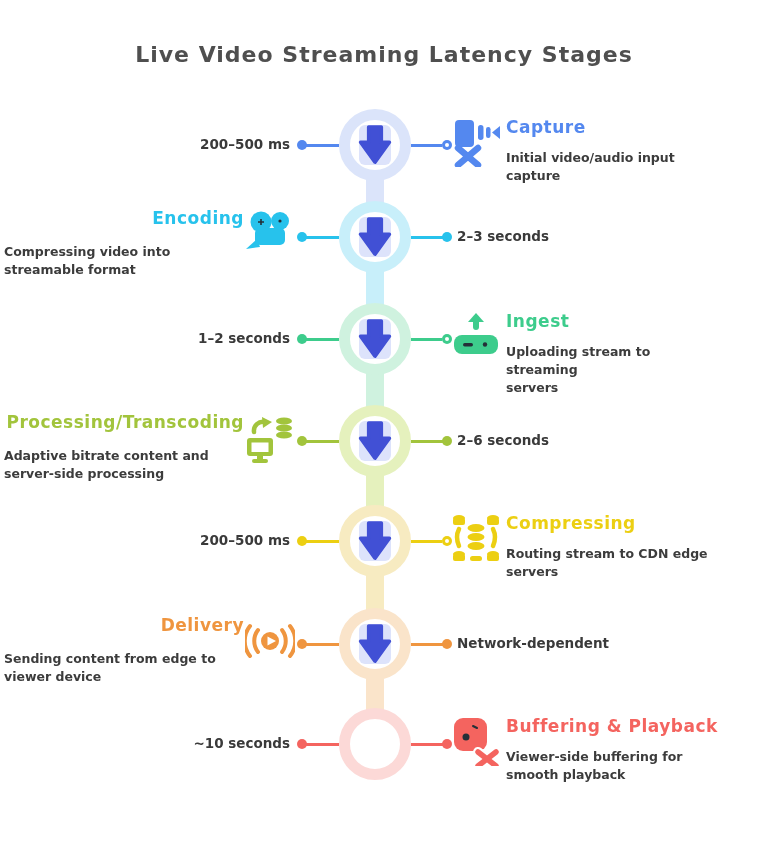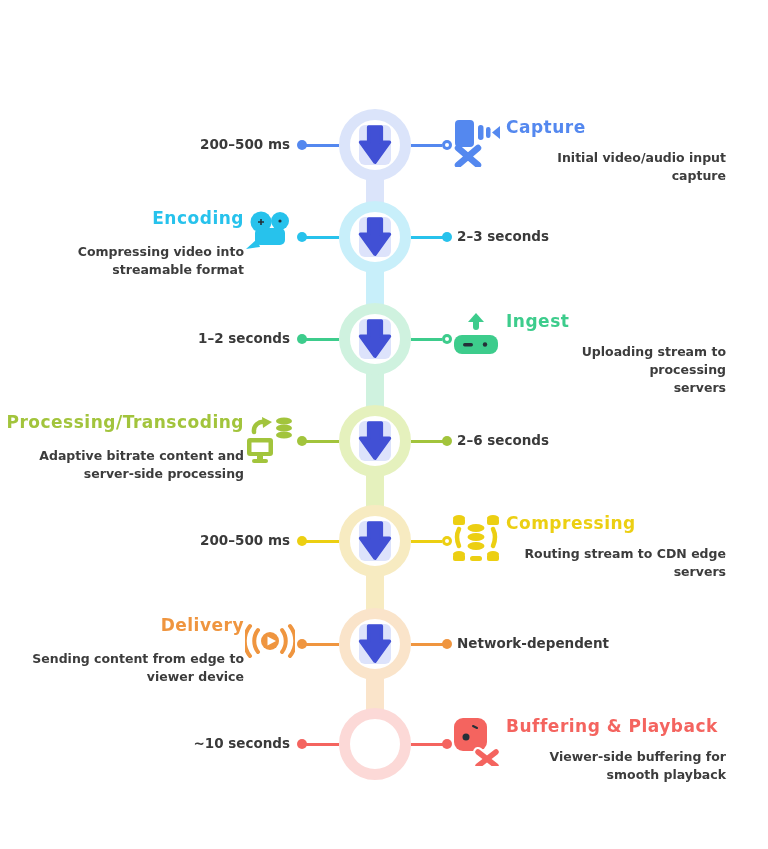--- a/index.html
+++ b/index.html
@@ -39,30 +39,31 @@
   .icon-box{position:absolute;width:50px;height:50px;color:var(--c);}
   .row.side-right .icon-box{left:451px;top:-28px;}
   .row.side-left  .icon-box{left:245px;top:-28px;}
   .icon-box svg{width:100%;height:100%;display:block;}
   .stage-title{
     position:absolute;font-size:17px;font-weight:bold;letter-spacing:.5px;color:var(--c);white-space:nowrap;
   }
   .row.side-right .stage-title{left:506px;top:-28px;text-align:right;}
   .row.side-left  .stage-title{right:524px;top:-29px;text-align:right;}
   .stage-desc{
-    position:absolute;font-size:12.5px;font-weight:bold;color:#3c3c3c;line-height:1.45;white-space:pre-line;text-align:right;
+    position:absolute;font-size:12.5px;font-weight:bold;color:#3c3c3c;line-height:1.45;white-space:pre-line;
   }
   .row.side-right .stage-desc{left:506px;top:4px;width:220px;}
   .row.side-left  .stage-desc{right:524px;top:6px;width:240px;}
 </style>
 </head>
 <body>
 
 <div id="canvas">
 
+  <div class="main-title">Live Video Streaming Latency Stages</div>
 
   <div class="conn c0" style="--c: #5488ef; --ring: #dbe4fa;"></div>
   <div class="conn c1" style="--c: #27c2ec; --ring: #c8effa;"></div>
   <div class="conn c2" style="--c: #3dcc8c; --ring: #cff2df;"></div>
   <div class="conn c3" style="--c: #a2c43c; --ring: #e5f1bd;"></div>
   <div class="conn c4" style="--c: #eccf12; --ring: #f7ebc1;"></div>
   <div class="conn c5" style="--c: #ef953f; --ring: #fae4ca;"></div>
 
   <div class="row r0 side-right donut" style="--c: #5488ef; --ring: #dbe4fa;">
     <div class="time">200–500 ms</div>
@@ -131,21 +132,21 @@
     <div class="icon-box">
       <svg viewBox="0 0 50 50" fill="currentColor">
         <polygon points="25,2 33,11 17,11"></polygon>
         <rect x="22" y="8" width="6" height="11" rx="3"></rect>
         <rect x="3" y="24" width="44" height="19" rx="8"></rect>
         <rect x="12" y="32" width="10" height="3.5" rx="1.7" fill="#243038"></rect>
         <circle cx="34" cy="33.5" r="2.2" fill="#243038"></circle>
       </svg>
     </div>
     <div class="stage-title">Ingest</div>
-    <div class="stage-desc">Uploading stream to processing
+    <div class="stage-desc">Uploading stream to streaming
 servers</div>
   </div>
 
   <div class="row r3 side-left" style="--c: #a2c43c; --ring: #e5f1bd;">
     <div class="time">2–6 seconds</div>
     <span class="dot ldot"></span>
     <span class="hline lline"></span>
     <div class="circle">
       <div class="pad"></div>
       <svg class="arrow" viewBox="0 0 40 46">

